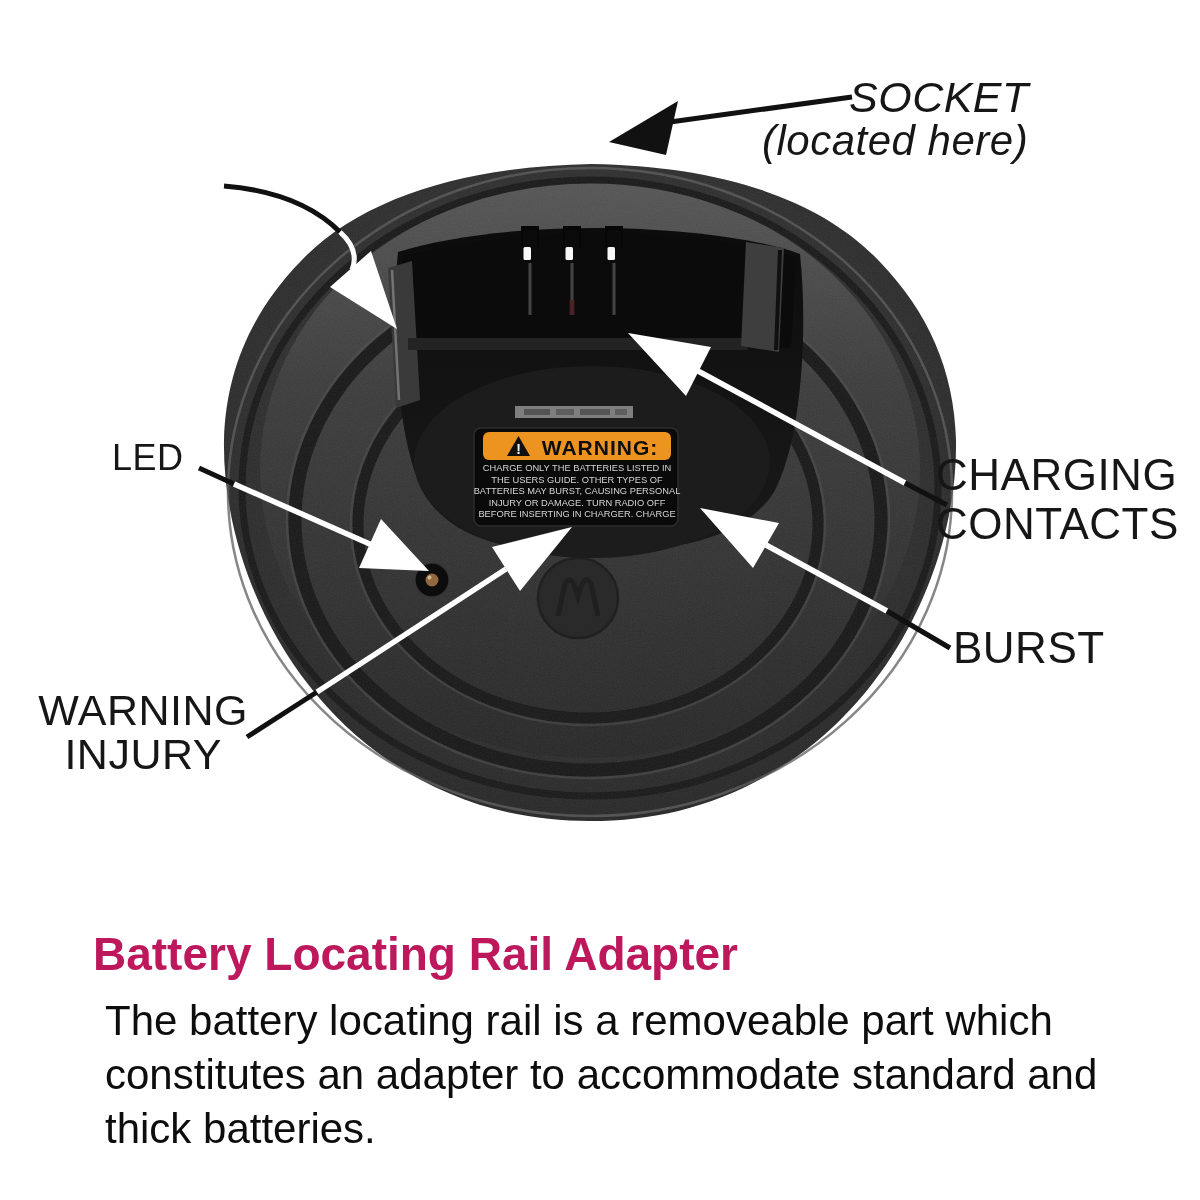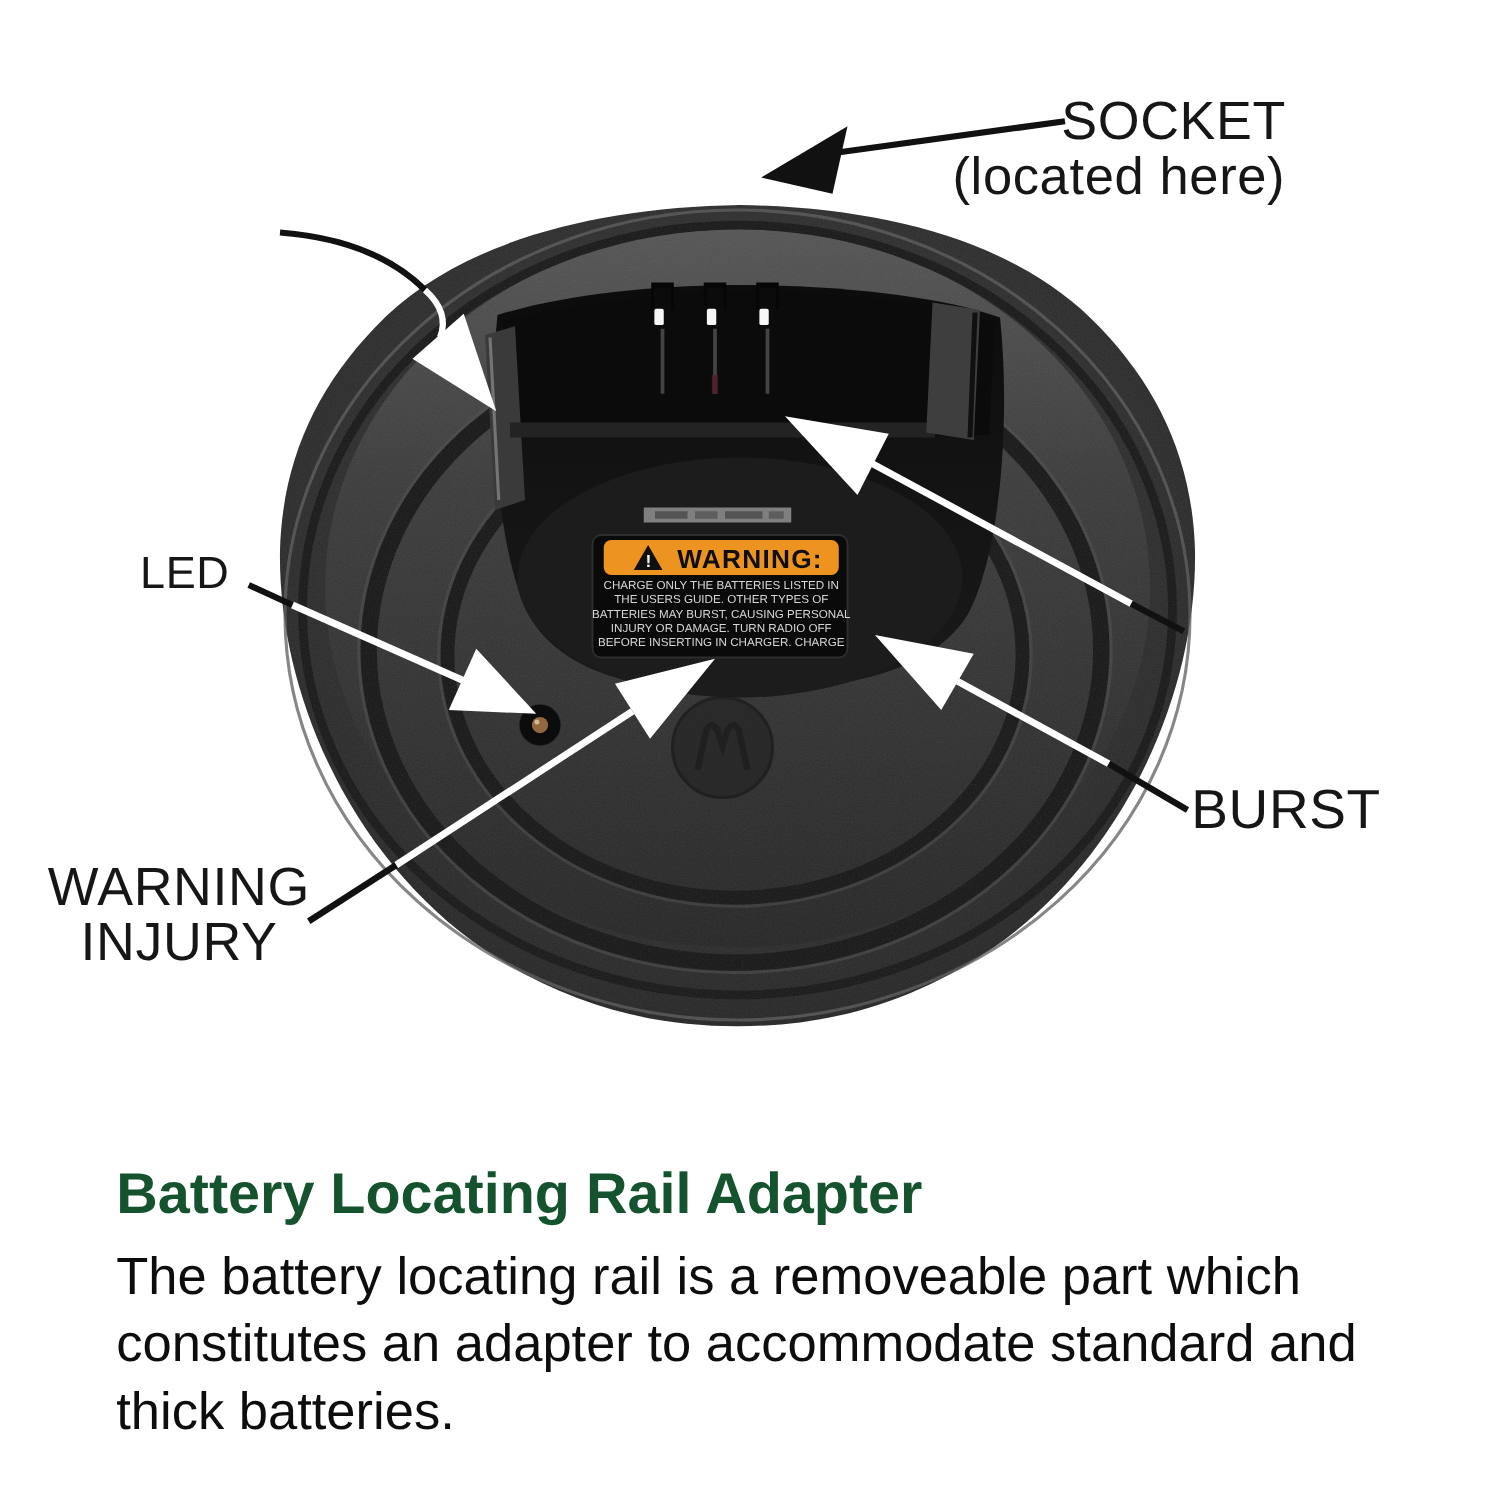--- a/index.html
+++ b/index.html
@@ -2,31 +2,31 @@
 <html><head>
 <meta charset="utf-8">
 <style>
   html,body{margin:0;padding:0;background:#ffffff;}
   .stage{
     position:relative;width:1200px;height:1200px;background:#ffffff;overflow:hidden;
     font-family:"Liberation Sans", sans-serif;color:#111;
   }
   .callout{position:absolute;color:#161616;font-size:43px;line-height:47px;letter-spacing:0.5px;white-space:nowrap;}
   .callout .l2{display:block;}
-  #socket-callout{left:849px;top:74px;text-align:center;}
+  #socket-callout{left:849px;top:74px;text-align:center;font-style:italic;}
   #socket-callout .l1{display:block;font-size:43px;}
   #socket-callout .l2{position:absolute;left:-87px;top:43px;font-size:42px;}
   #raised-rail-callout{left:33px;top:134px;font-size:44px;}
   #led-callout{left:112px;top:434px;font-size:36px;}
   #warning-label-callout{right:952px;top:688px;text-align:center;font-size:43px;line-height:44px;}
   #charging-contacts-callout{left:936px;top:450px;font-size:44px;line-height:49px;}
   #pocket-callout{left:953px;top:624px;font-size:44px;}
   .caption{position:absolute;left:93px;top:928px;width:1060px;}
-  .caption h2{margin:0 0 14px 0;font-size:46px;line-height:52px;font-weight:bold;color:#14532d;}
-  .caption p{margin:0;font-size:42px;line-height:54px;color:#0d0d0d;width:1040px;}
+  .caption h2{margin:0 0 14px 0;font-size:46px;line-height:52px;font-weight:bold;color:#be185d;}
+  .caption p{margin:12px;font-size:42px;line-height:54px;color:#0d0d0d;width:1040px;}
   svg{position:absolute;left:0;top:0;}
 </style>
 </head>
 <body>
 
 <div class="stage">
 
   <svg width="1200" height="1200" viewBox="0 0 1200 1200">
     <defs>
       <radialGradient id="bodyGrad" cx="0.5" cy="0.42" r="0.75">
@@ -181,20 +181,24 @@
 
   <div class="callout" id="led-callout">
     <span>LED</span>
   </div>
 
   <div class="callout" id="warning-label-callout">
     <span>WARNING</span>
     <span class="l2">INJURY</span>
   </div>
 
+  <div class="callout" id="charging-contacts-callout">
+    <span>CHARGING</span>
+    <span class="l2">CONTACTS</span>
+  </div>
 
   <div class="callout" id="pocket-callout">
     <span>BURST</span>
   </div>
 
   <div class="caption">
     <h2>Battery Locating Rail Adapter</h2>
     <p>The battery locating rail is a removeable part which constitutes an adapter to accommodate standard and thick batteries.</p>
   </div>
 

